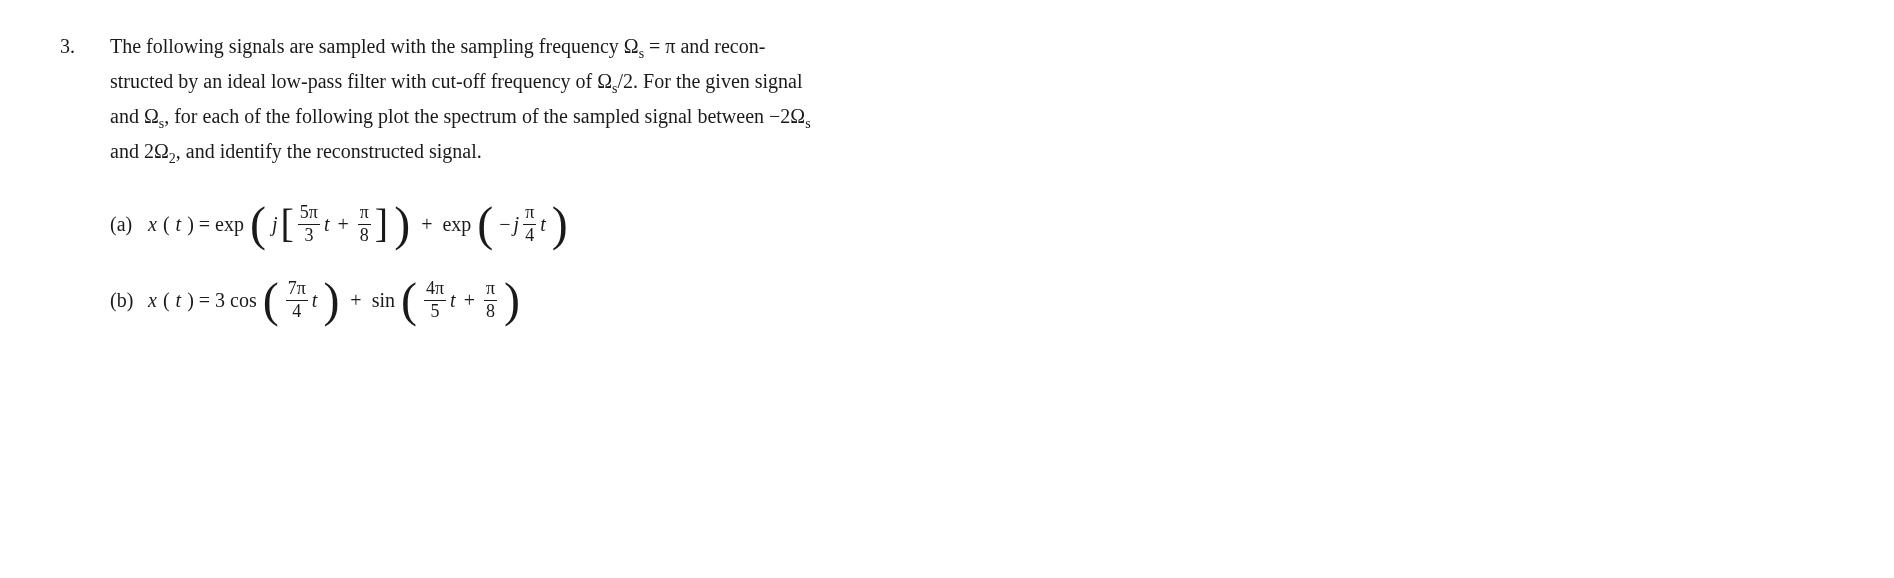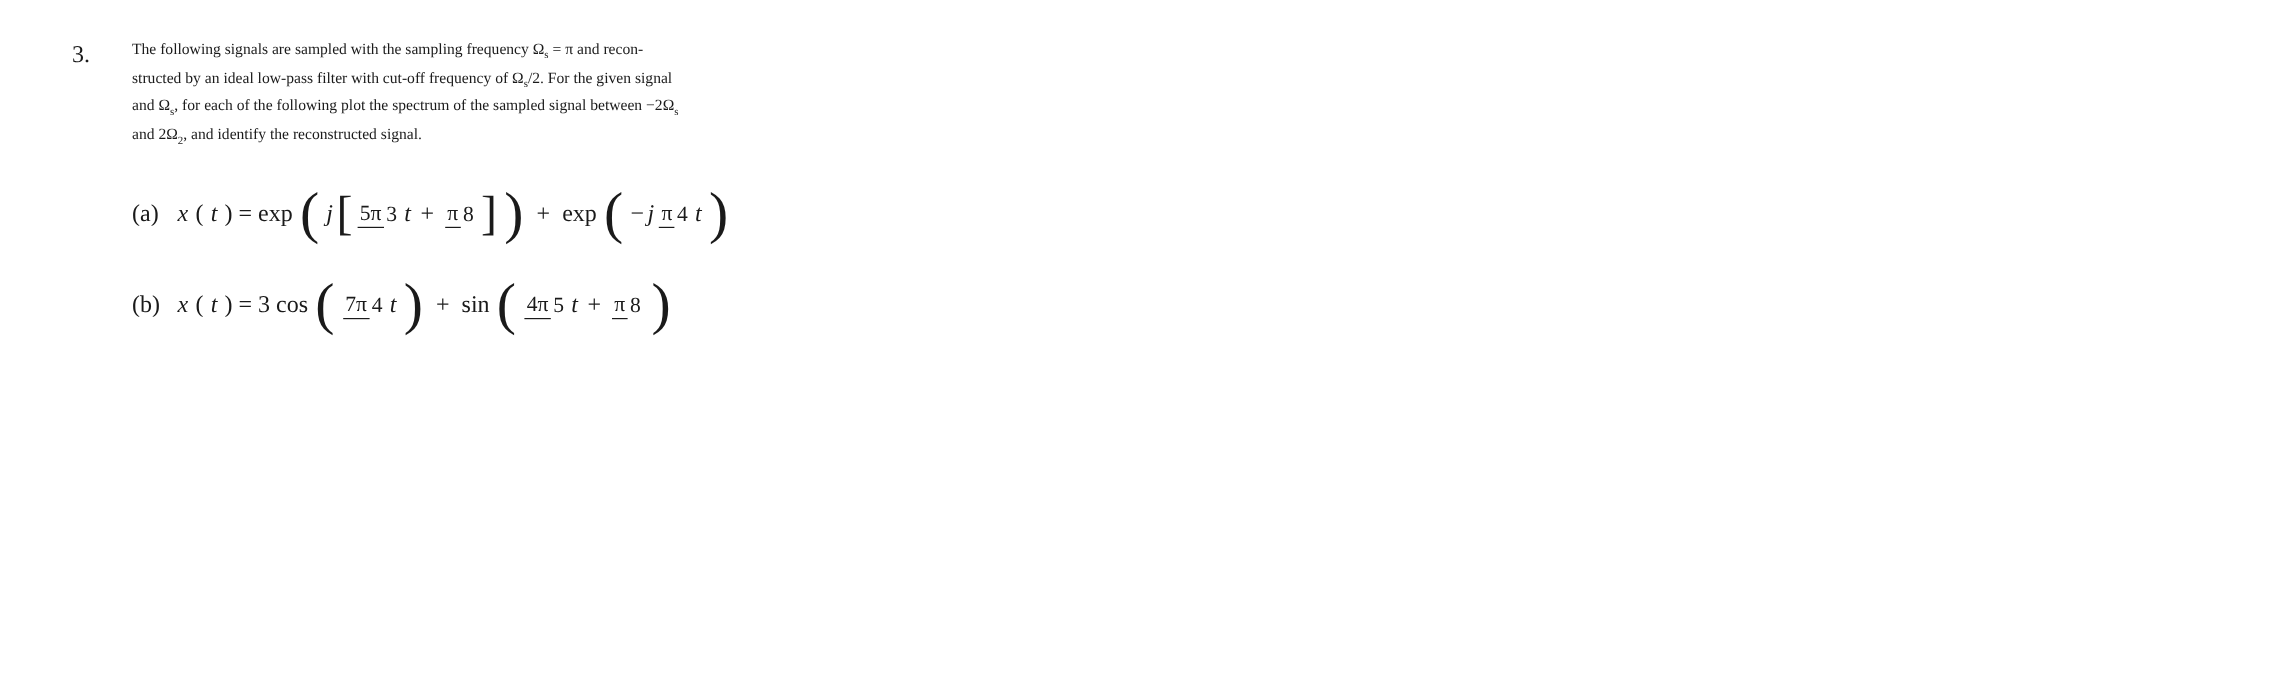--- a/index.html
+++ b/index.html
@@ -29,21 +29,21 @@
       margin-bottom: 30px;
       line-height: 1.65;
     }
 
     .problem-number {
       min-width: 50px;
       font-size: 20px;
     }
 
     .problem-text {
-      font-size: 13px;
+      font-size: 20px;
       line-height: 1.65;
     }
 
     .parts-container {
       padding-left: 50px;
     }
 
     .part {
       margin-bottom: 28px;
       display: flex;
@@ -57,21 +57,21 @@
     }
 
     .math-expr {
       display: inline-flex;
       align-items: center;
       gap: 6px;
     }
 
     .frac {
       display: inline-flex;
-      flex-direction: row;
+      flex-direction: column;
       align-items: center;
       vertical-align: middle;
       margin: 0 1px;
     }
 
     .frac .numer {
       border-bottom: 1.5px solid #1a1a1a;
       padding: 0 2px;
       line-height: 1.2;
       font-size: 18px;

